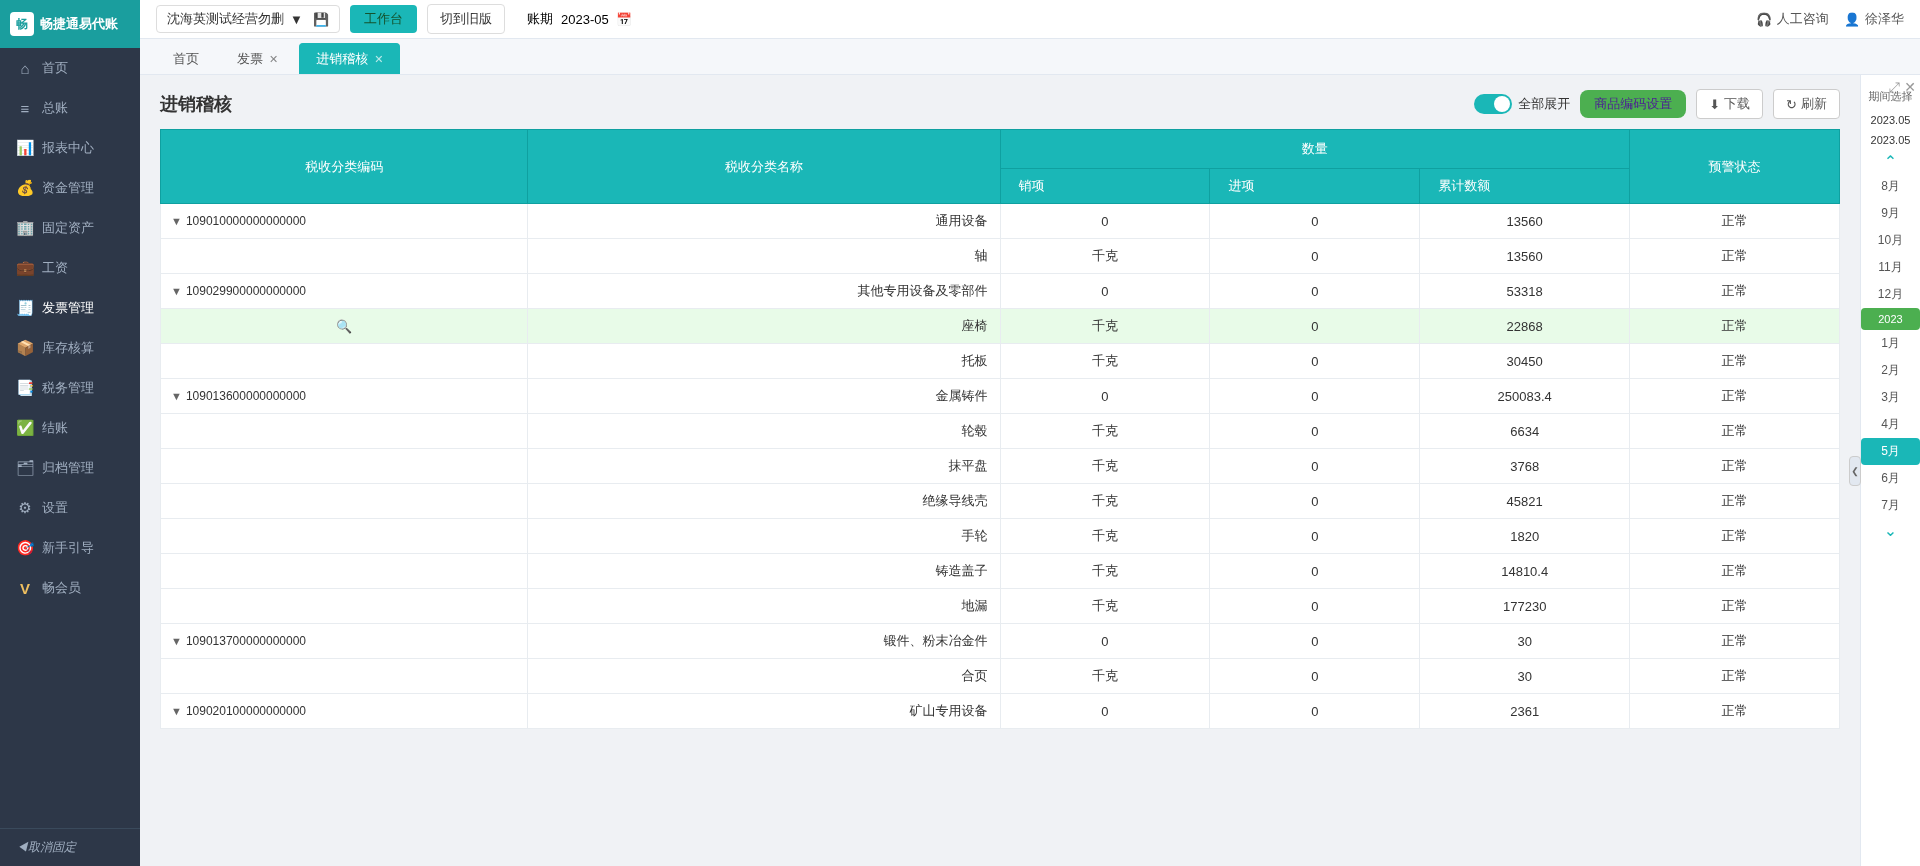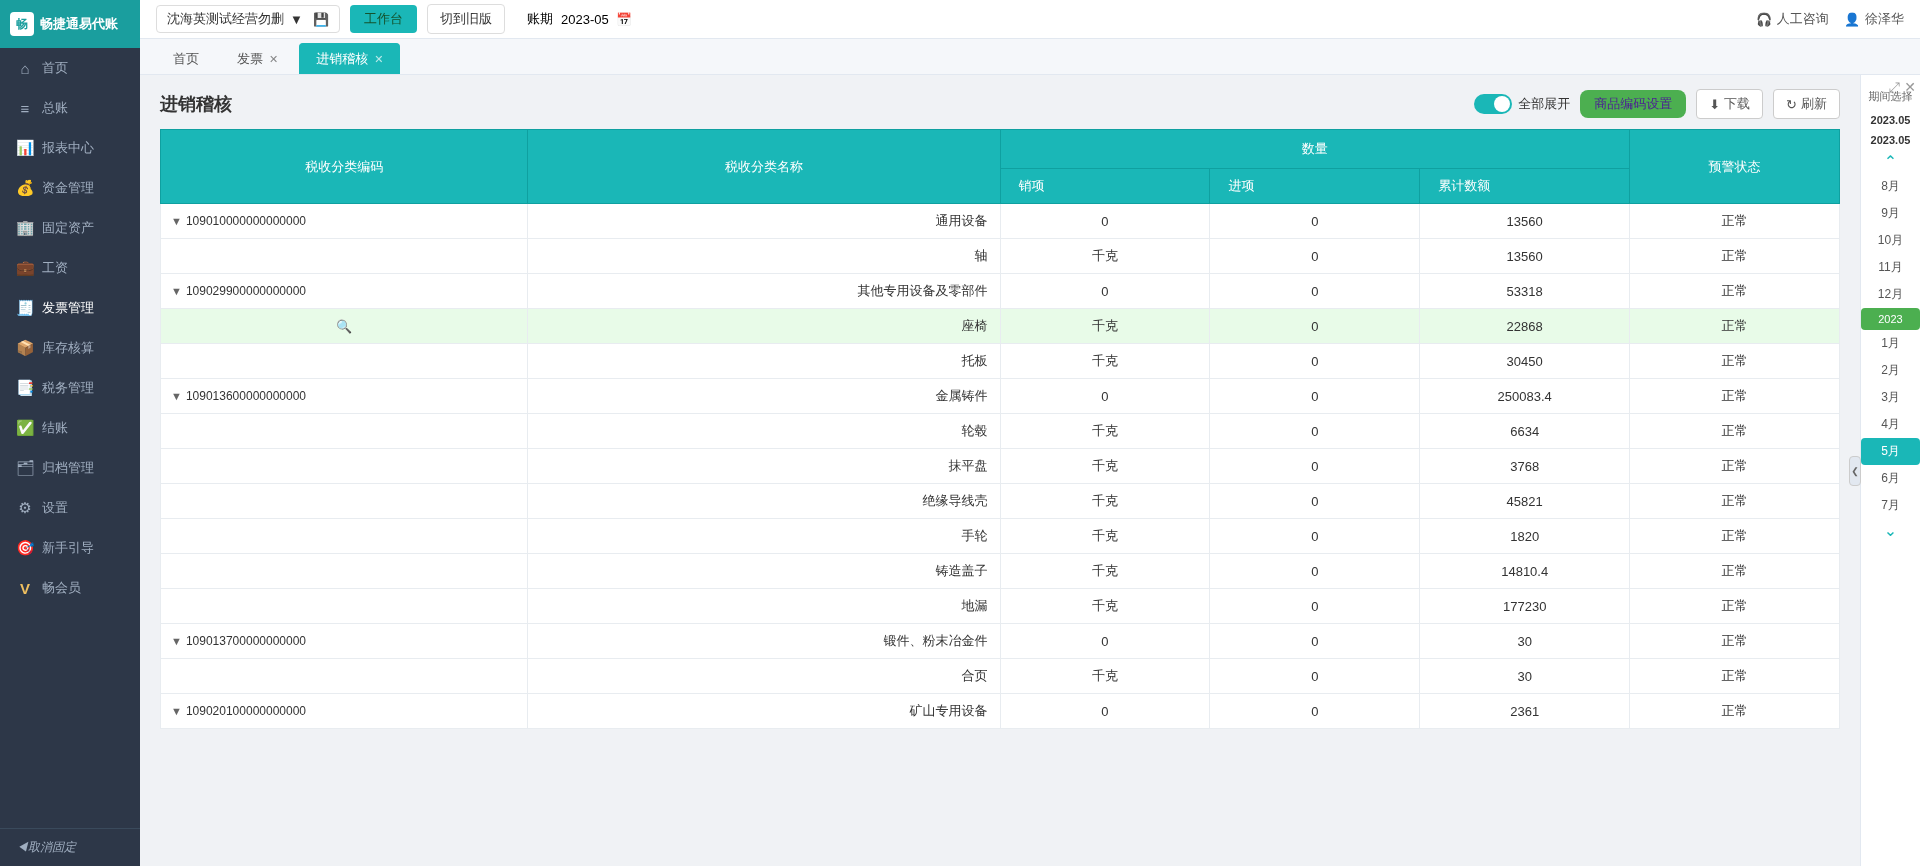--- a/index.html
+++ b/index.html
@@ -315,21 +315,21 @@
     }
     .period-label {
       font-size: 11px;
       color: #666;
       padding: 6px 4px;
       text-align: center;
       writing-mode: horizontal-tb;
     }
     .period-year {
       font-size: 11px;
-      font-weight: bold;
+      font-weight: normal;
       color: #333;
       padding: 4px 2px;
       text-align: center;
     }
     .period-month {
       font-size: 12px;
       color: #555;
       padding: 5px 4px;
       cursor: pointer;
       width: 100%;

